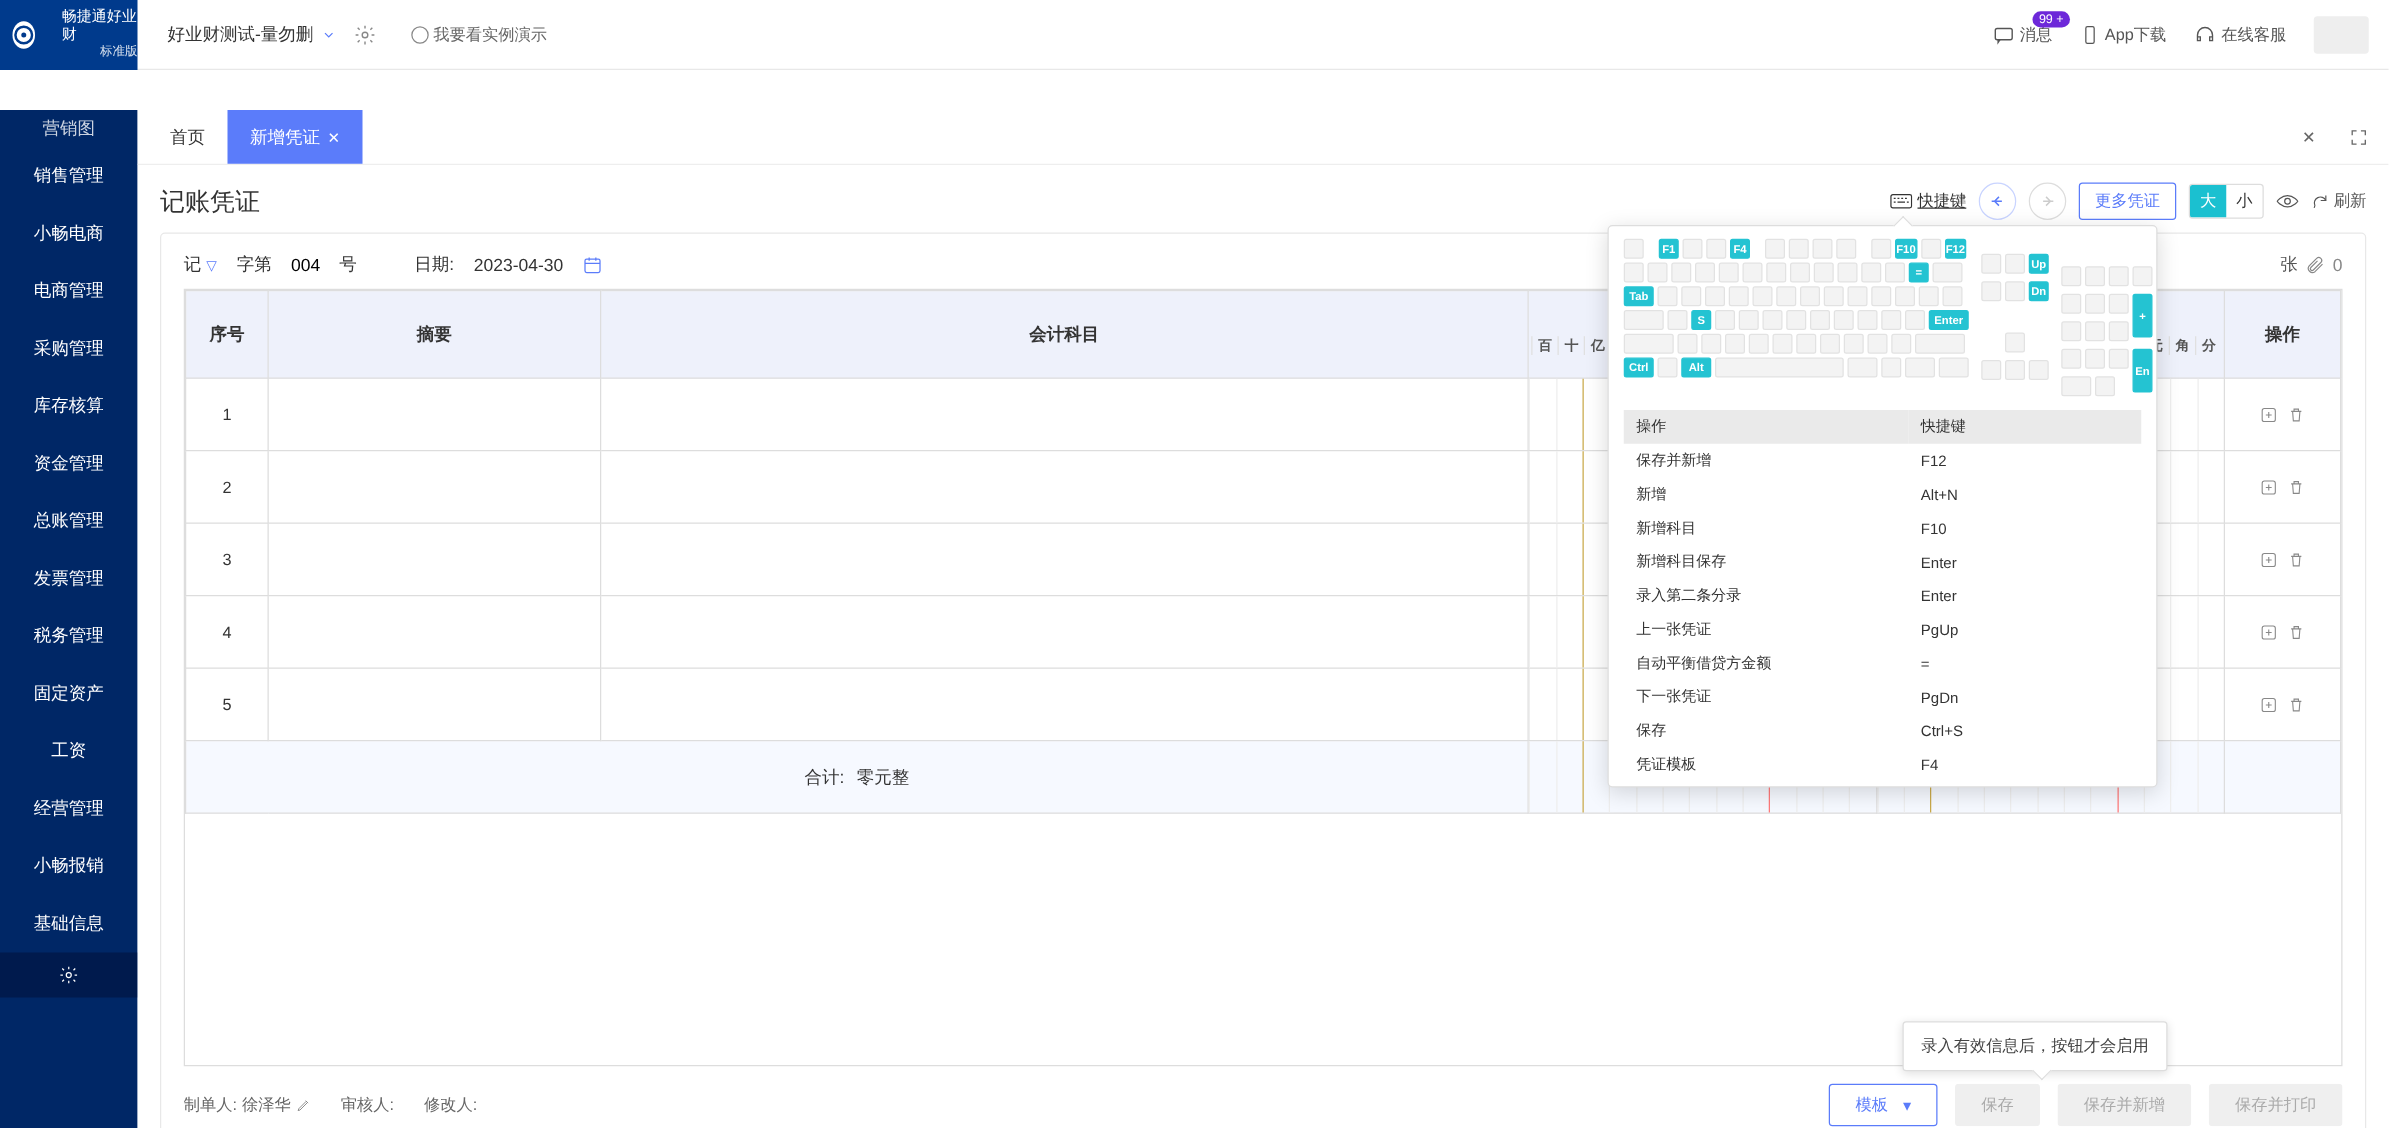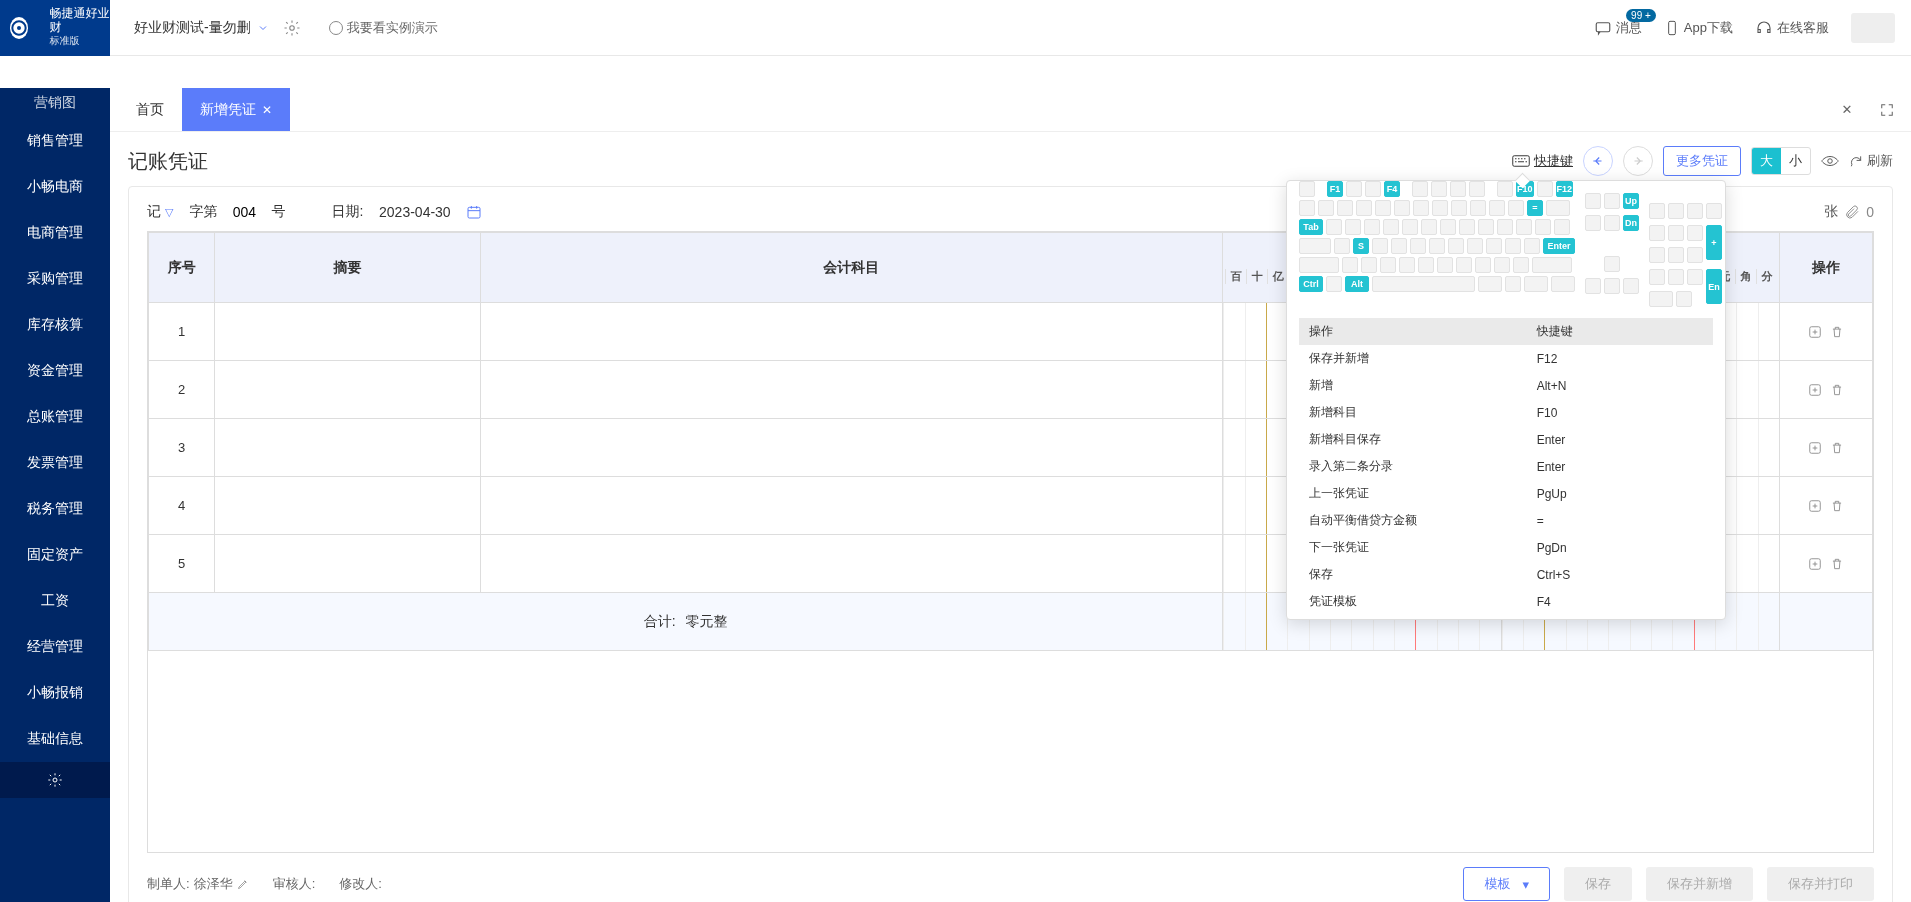--- a/index.html
+++ b/index.html
@@ -3,29 +3,29 @@
 <meta charset="utf-8">
 <style>
 * { margin: 0; padding: 0; box-sizing: border-box; }
 body { font-family: "Microsoft YaHei", Arial, sans-serif; font-size: 13px; color: #333; background: #fff; overflow: hidden; }
 
 
 .top-header { height: 56px; background: #fff; border-bottom: 1px solid #e8e8e8; display: flex; align-items: center; padding: 0 16px; position: relative; }
 .logo-area { display: flex; align-items: center; gap: 21px; width: 110px; background: #003a8c; height: 56px; margin: -1px 0 -1px -16px; padding-left: 10px; color: #fff; }
 .logo-icon { width: 22px; height: 22px; border-radius: 50%; background: #fff; display: flex; align-items: center; justify-content: center; color: #003a8c; font-weight: bold; font-size: 14px; }
 .logo-text { font-size: 12px; line-height: 1.1; }
-.logo-sub { font-size: 10px; opacity: .85; }
+.logo-sub { font-size: 10px; opacity: .85; text-align: right; }
 .org-select { margin-left: 24px; display: flex; align-items: center; gap: 6px; font-size: 14px; color: #333; cursor: pointer; }
 .org-select .chevron { color: #5b7cfa; }
 .gear { margin-left: 14px; color: #888; cursor: pointer; }
 .demo-link { margin-left: 28px; display: flex; align-items: center; gap: 4px; color: #666; cursor: pointer; }
 .demo-link .circ { width: 14px; height: 14px; border: 1.5px solid #888; border-radius: 50%; display: inline-block; }
 .header-right { margin-left: auto; display: flex; align-items: center; gap: 22px; color: #555; }
 .hr-item { display: flex; align-items: center; gap: 4px; cursor: pointer; position: relative; }
-.badge { position: absolute; top: -10px; right: -14px; background: #0369a1; color: #fff; font-size: 10px; padding: 1px 5px; border-radius: 8px; }
+.badge { position: absolute; top: -10px; right: -14px; background: #6d28d9; color: #fff; font-size: 10px; padding: 1px 5px; border-radius: 8px; }
 .avatar { width: 44px; height: 30px; background: #eee; border-radius: 3px; }
 
 
 .layout { display: flex; height: calc(100vh - 56px); margin-top: 32px; }
 .sidebar { width: 110px; background: #002766; color: #fff; overflow-y: auto; flex-shrink: 0; }
 .sidebar-item { height: 46px; display: flex; align-items: center; justify-content: center; font-size: 14px; cursor: pointer; }
 .sidebar-item.half { height: 30px; opacity: .8; }
 .sidebar-footer { height: 36px; display: flex; align-items: center; justify-content: center; color: #fff; background: #001a4d; }
 
 
@@ -88,21 +88,21 @@
 .person-field { display: flex; align-items: center; gap: 4px; }
 .edit-mini { color: #888; font-size: 12px; cursor: pointer; }
 .footer-btns { margin-left: auto; display: flex; gap: 14px; position: relative; }
 .btn { padding: 7px 20px; border-radius: 3px; font-size: 13px; cursor: pointer; border: 1px solid transparent; }
 .btn-template { border: 1px solid #5b7cfa; color: #5b7cfa; display: flex; align-items: center; gap: 12px; }
 .btn-disabled { background: #efefef; color: #aaa; cursor: not-allowed; }
 .tooltip-pop { position: absolute; bottom: 44px; right: 140px; background: #fff; border: 1px solid #ddd; box-shadow: 0 2px 8px rgba(0,0,0,.12); padding: 10px 14px; font-size: 13px; color: #444; border-radius: 3px; white-space: nowrap; }
 .tooltip-pop::after { content: ""; position: absolute; bottom: -6px; left: 50%; width: 10px; height: 10px; background: #fff; border-right: 1px solid #ddd; border-bottom: 1px solid #ddd; transform: rotate(45deg); }
 
 
-.shortcut-pop { position: absolute; top: 48px; right: 185px; width: 440px; background: #fff; border: 1px solid #ddd; box-shadow: 0 4px 18px rgba(0,0,0,.15); border-radius: 4px; z-index: 50; padding: 0 12px 4px; }
+.shortcut-pop { position: absolute; top: 48px; right: 185px; width: 440px; background: #fff; border: 1px solid #ddd; box-shadow: 0 4px 18px rgba(0,0,0,.15); border-radius: 4px; z-index: 50; padding: 10px 12px 4px; }
 .shortcut-pop::before { content: ""; position: absolute; top: -6px; left: 230px; width: 10px; height: 10px; background: #fff; border-left: 1px solid #ddd; border-top: 1px solid #ddd; transform: rotate(45deg); }
 .kbd-vis { margin-bottom: 8px; }
 .kbd-row { display: flex; gap: 3px; margin-bottom: 3px; align-items: stretch; }
 .key { background: #f3f3f3; border: 1px solid #e2e2e2; border-radius: 2px; height: 16px; min-width: 16px; font-size: 9px; display: flex; align-items: center; justify-content: center; color: #888; }
 .key.hl { background: #24c3d2; border-color: #24c3d2; color: #fff; font-weight: 600; }
 .key.w15 { min-width: 24px; }
 .key.w2 { min-width: 32px; }
 .key.w25 { min-width: 40px; }
 .key.sp { flex: 1; }
 .kbd-main-cluster { display: flex; gap: 10px; }
@@ -729,20 +729,21 @@
                 </svg>
             </span>
           </div>
           <div class="person-field">
               <span>审核人:</span>
             </div>
           <div class="person-field">
               <span>修改人:</span>
             </div>
           <div class="footer-btns">
+            <div class="tooltip-pop">录入有效信息后，按钮才会启用</div>
             <div class="btn btn-template">
               <span>模板</span>
               <span style="color:#5b7cfa">▾</span>
             </div>
             <div class="btn btn-disabled">保存</div>
             <div class="btn btn-disabled">保存并新增</div>
             <div class="btn btn-disabled">保存并打印</div>
           </div>
         </div>
       </div>

